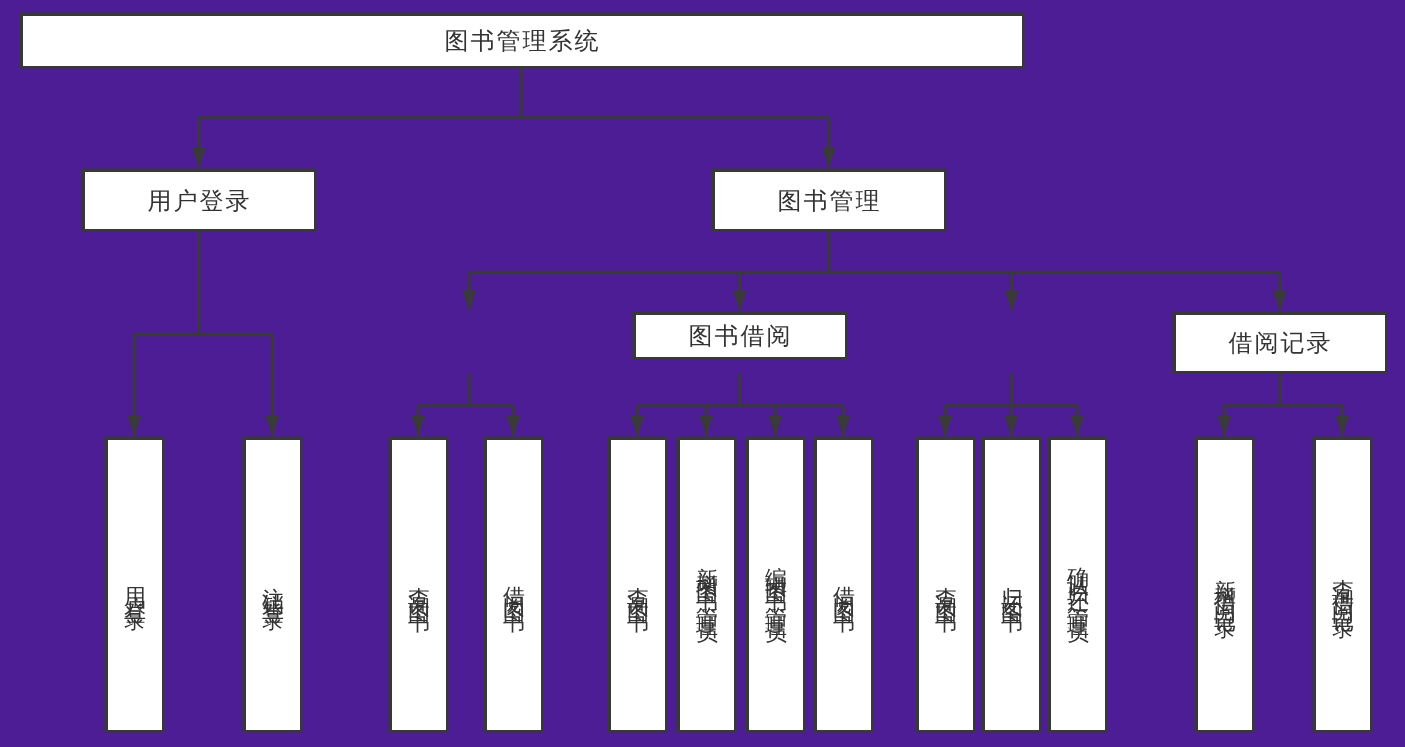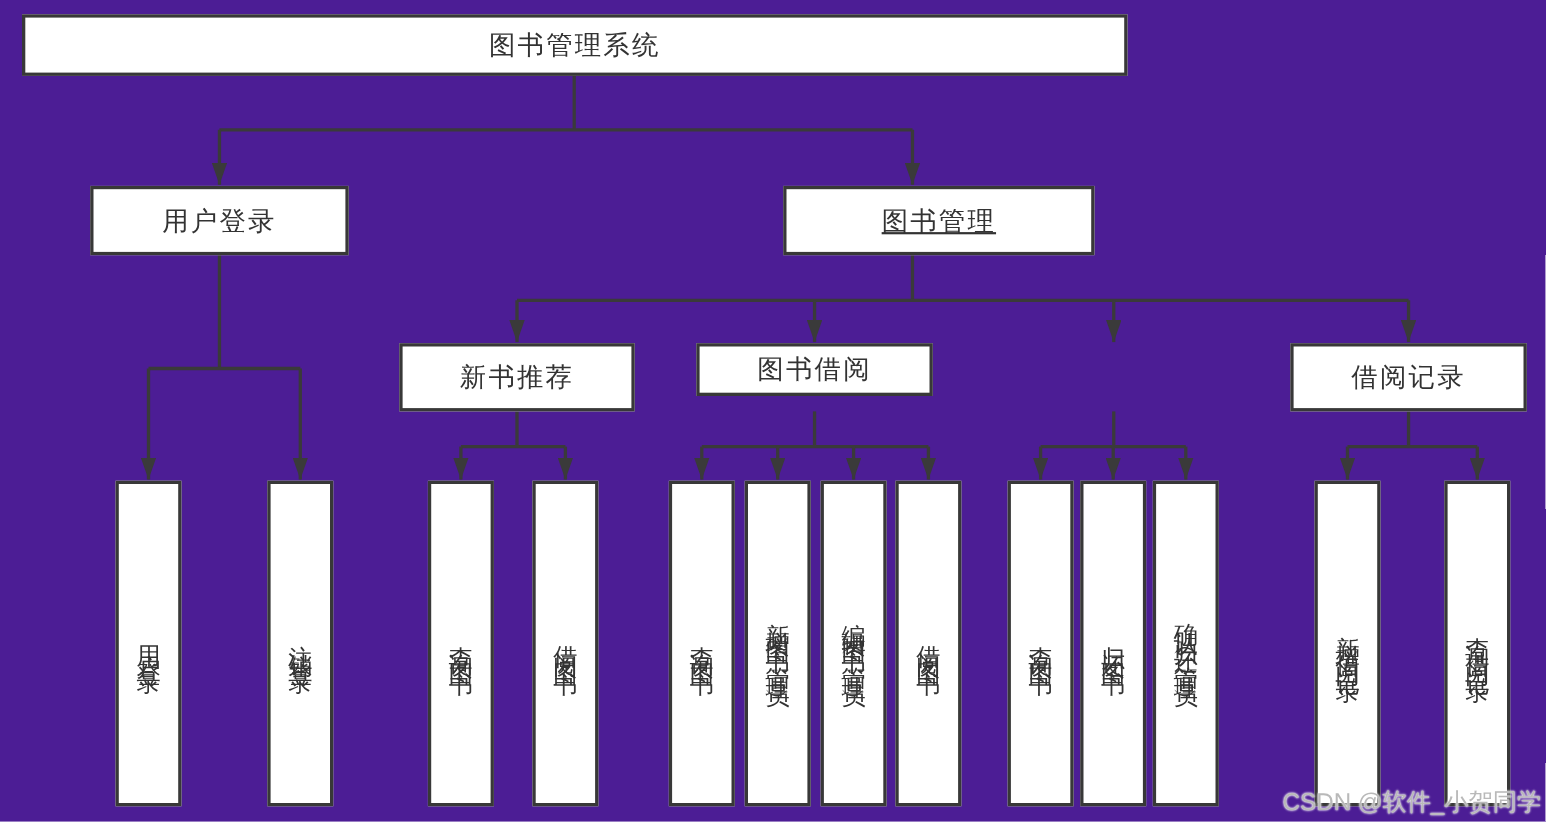--- a/index.html
+++ b/index.html
@@ -124,27 +124,24 @@
     </g>
   </svg>
 
   <div class="box" style="left:20px; top:13px; width:1005px; height:56px;">
     <span class="hlabel">图书管理系统</span>
   </div>
 
   <div class="box" style="left:82px; top:169px; width:235px; height:63px;">
     <span class="hlabel">用户登录</span>
   </div>
-  <div class="box" style="left:712px; top:169px; width:283px; height:63px;text-decoration:underline;">
+  <div class="box" style="left:712px; top:169px; width:235px; height:63px;">
     <span class="hlabel">图书管理</span>
   </div>
 
-  <div class="box" style="left:363px; top:312px; width:214px; height:62px;">
-    <span class="hlabel">新书推荐</span>
-  </div>
   <div class="box" style="left:633px; top:312px; width:215px; height:48px;">
     <span class="hlabel">图书借阅</span>
   </div>
   <div class="box" style="left:1173px; top:312px; width:215px; height:62px;">
     <span class="hlabel">借阅记录</span>
   </div>
 
   <div class="box" style="left:105px; top:437px; width:60px; height:296px;">
     <span class="vlabel">用户登录</span>
   </div>
@@ -182,15 +179,14 @@
     <span class="vlabel">确认归还（管理员）</span>
   </div>
 
   <div class="box" style="left:1195px; top:437px; width:60px; height:296px;">
     <span class="vlabel">新增借阅记录</span>
   </div>
   <div class="box" style="left:1313px; top:437px; width:60px; height:296px;">
     <span class="vlabel">查询借阅记录</span>
   </div>
 
-  <div class="watermark">CSDN @软件_小贺同学</div>
 
 </div>
 
 </body></html>

